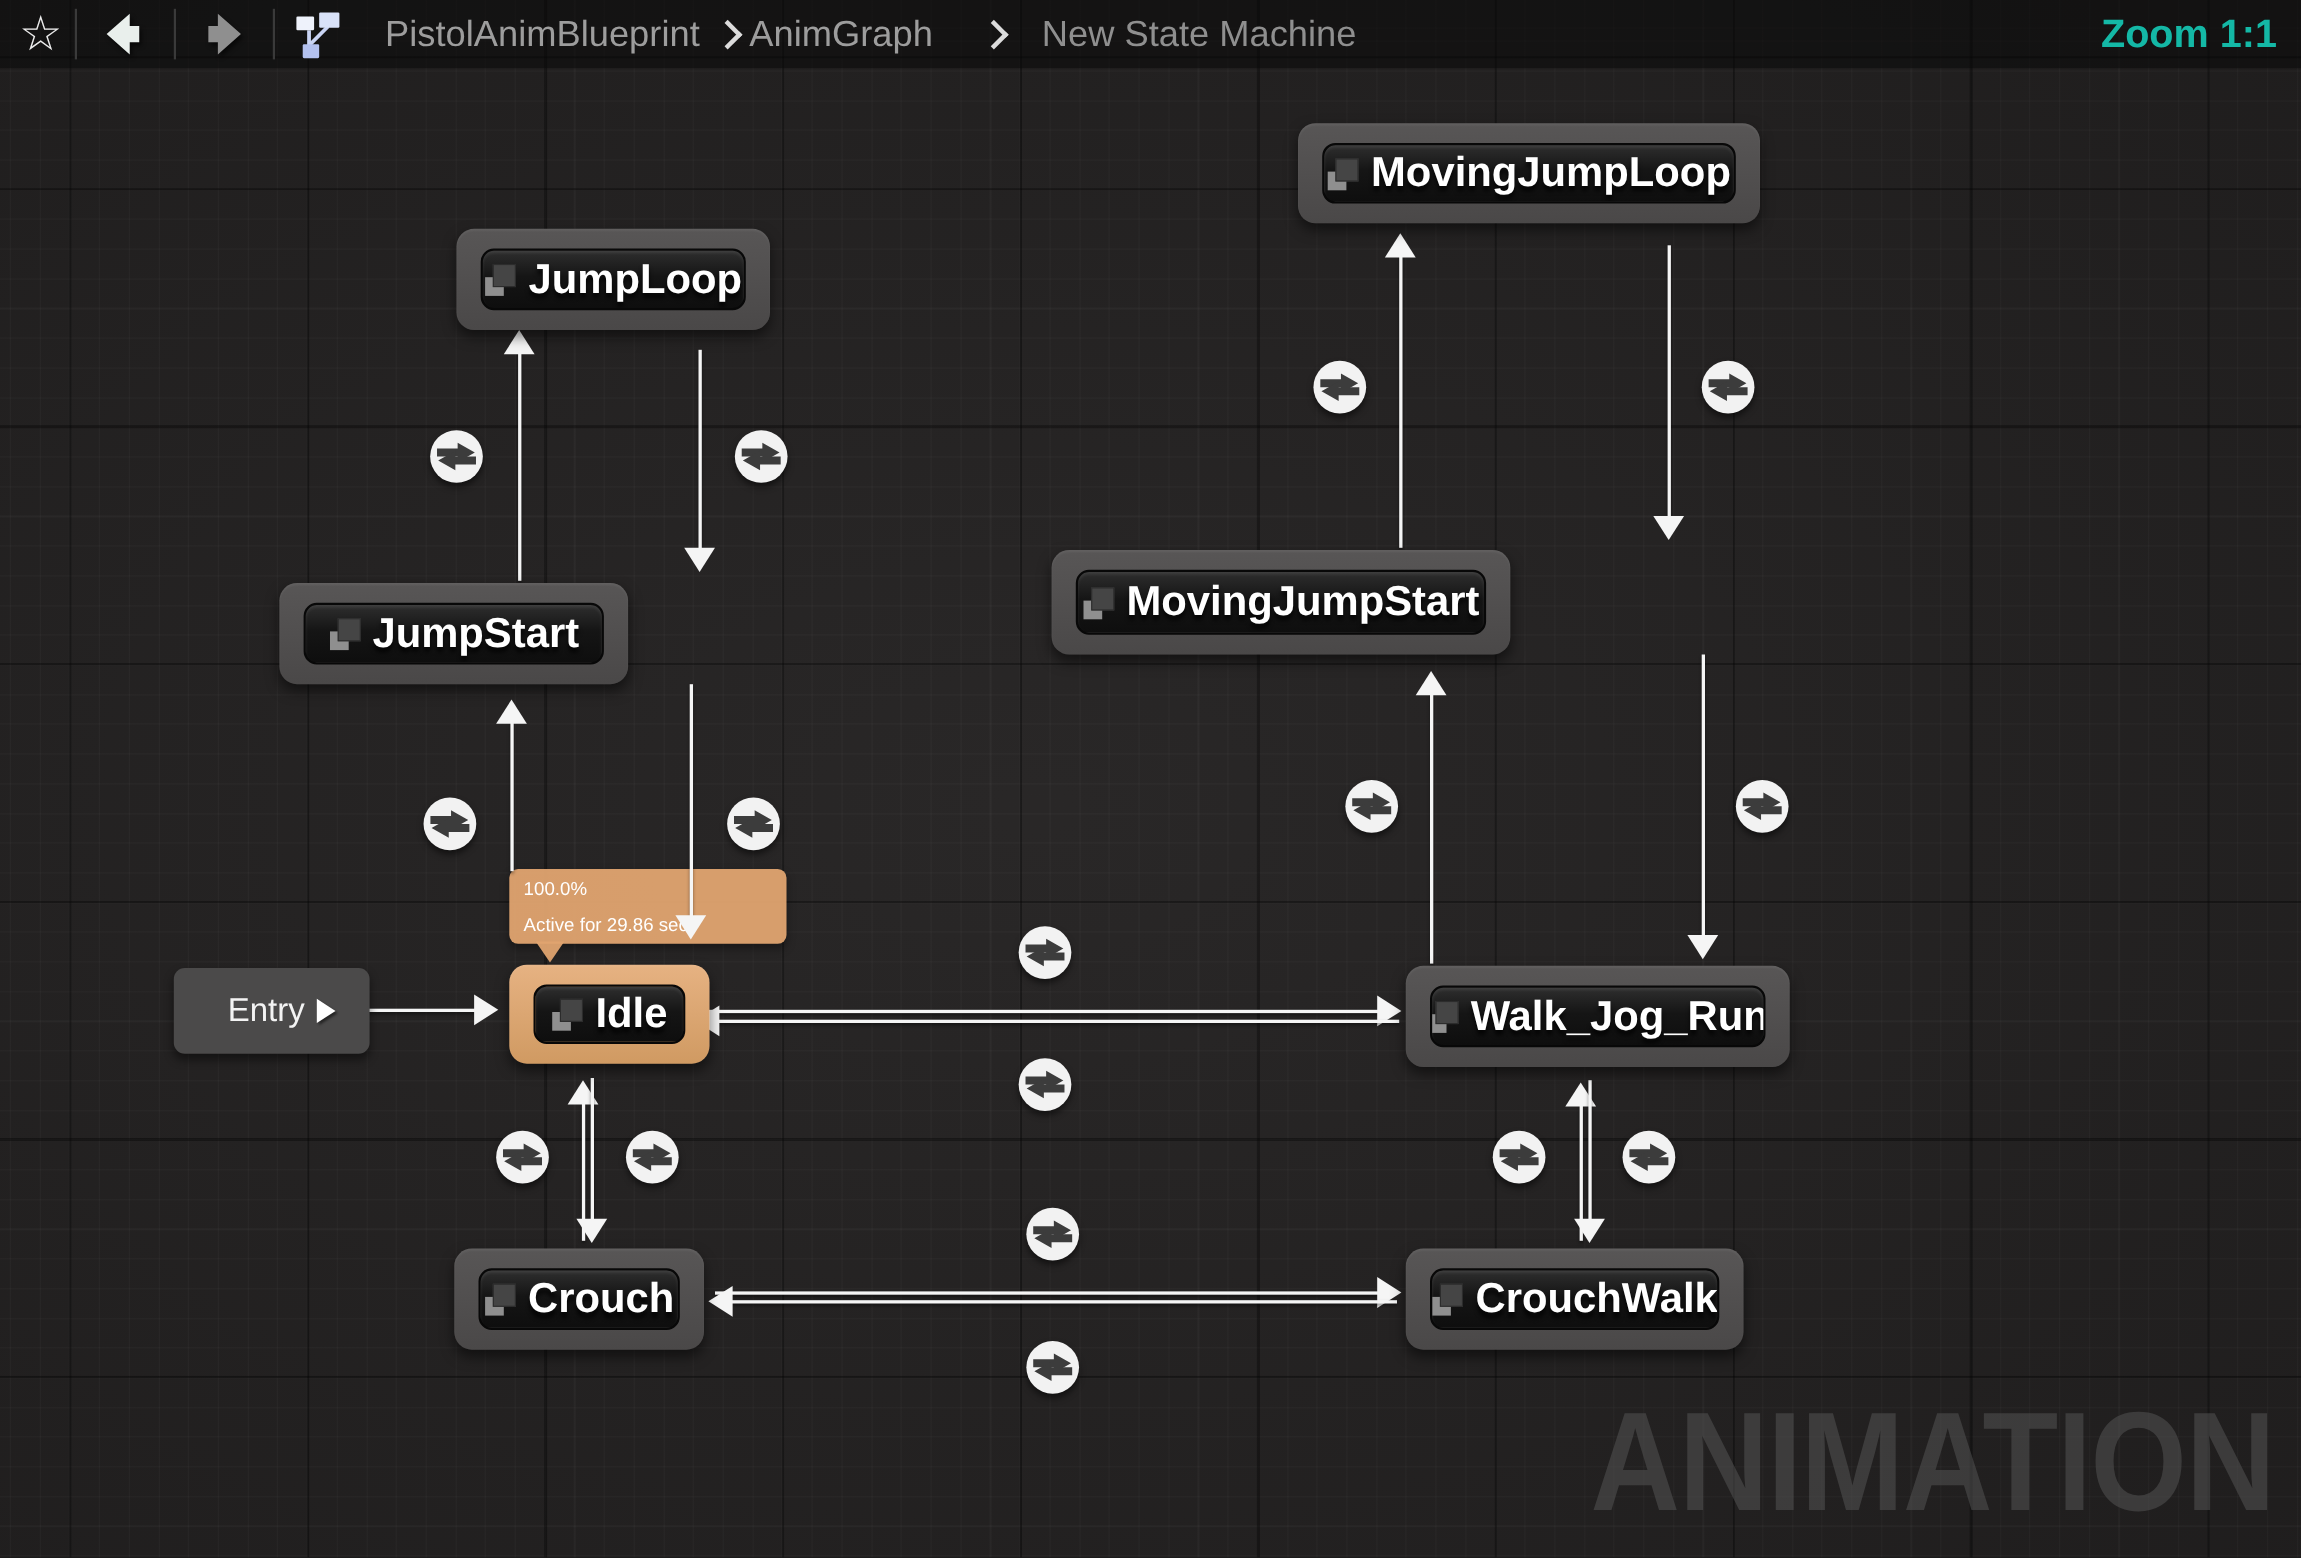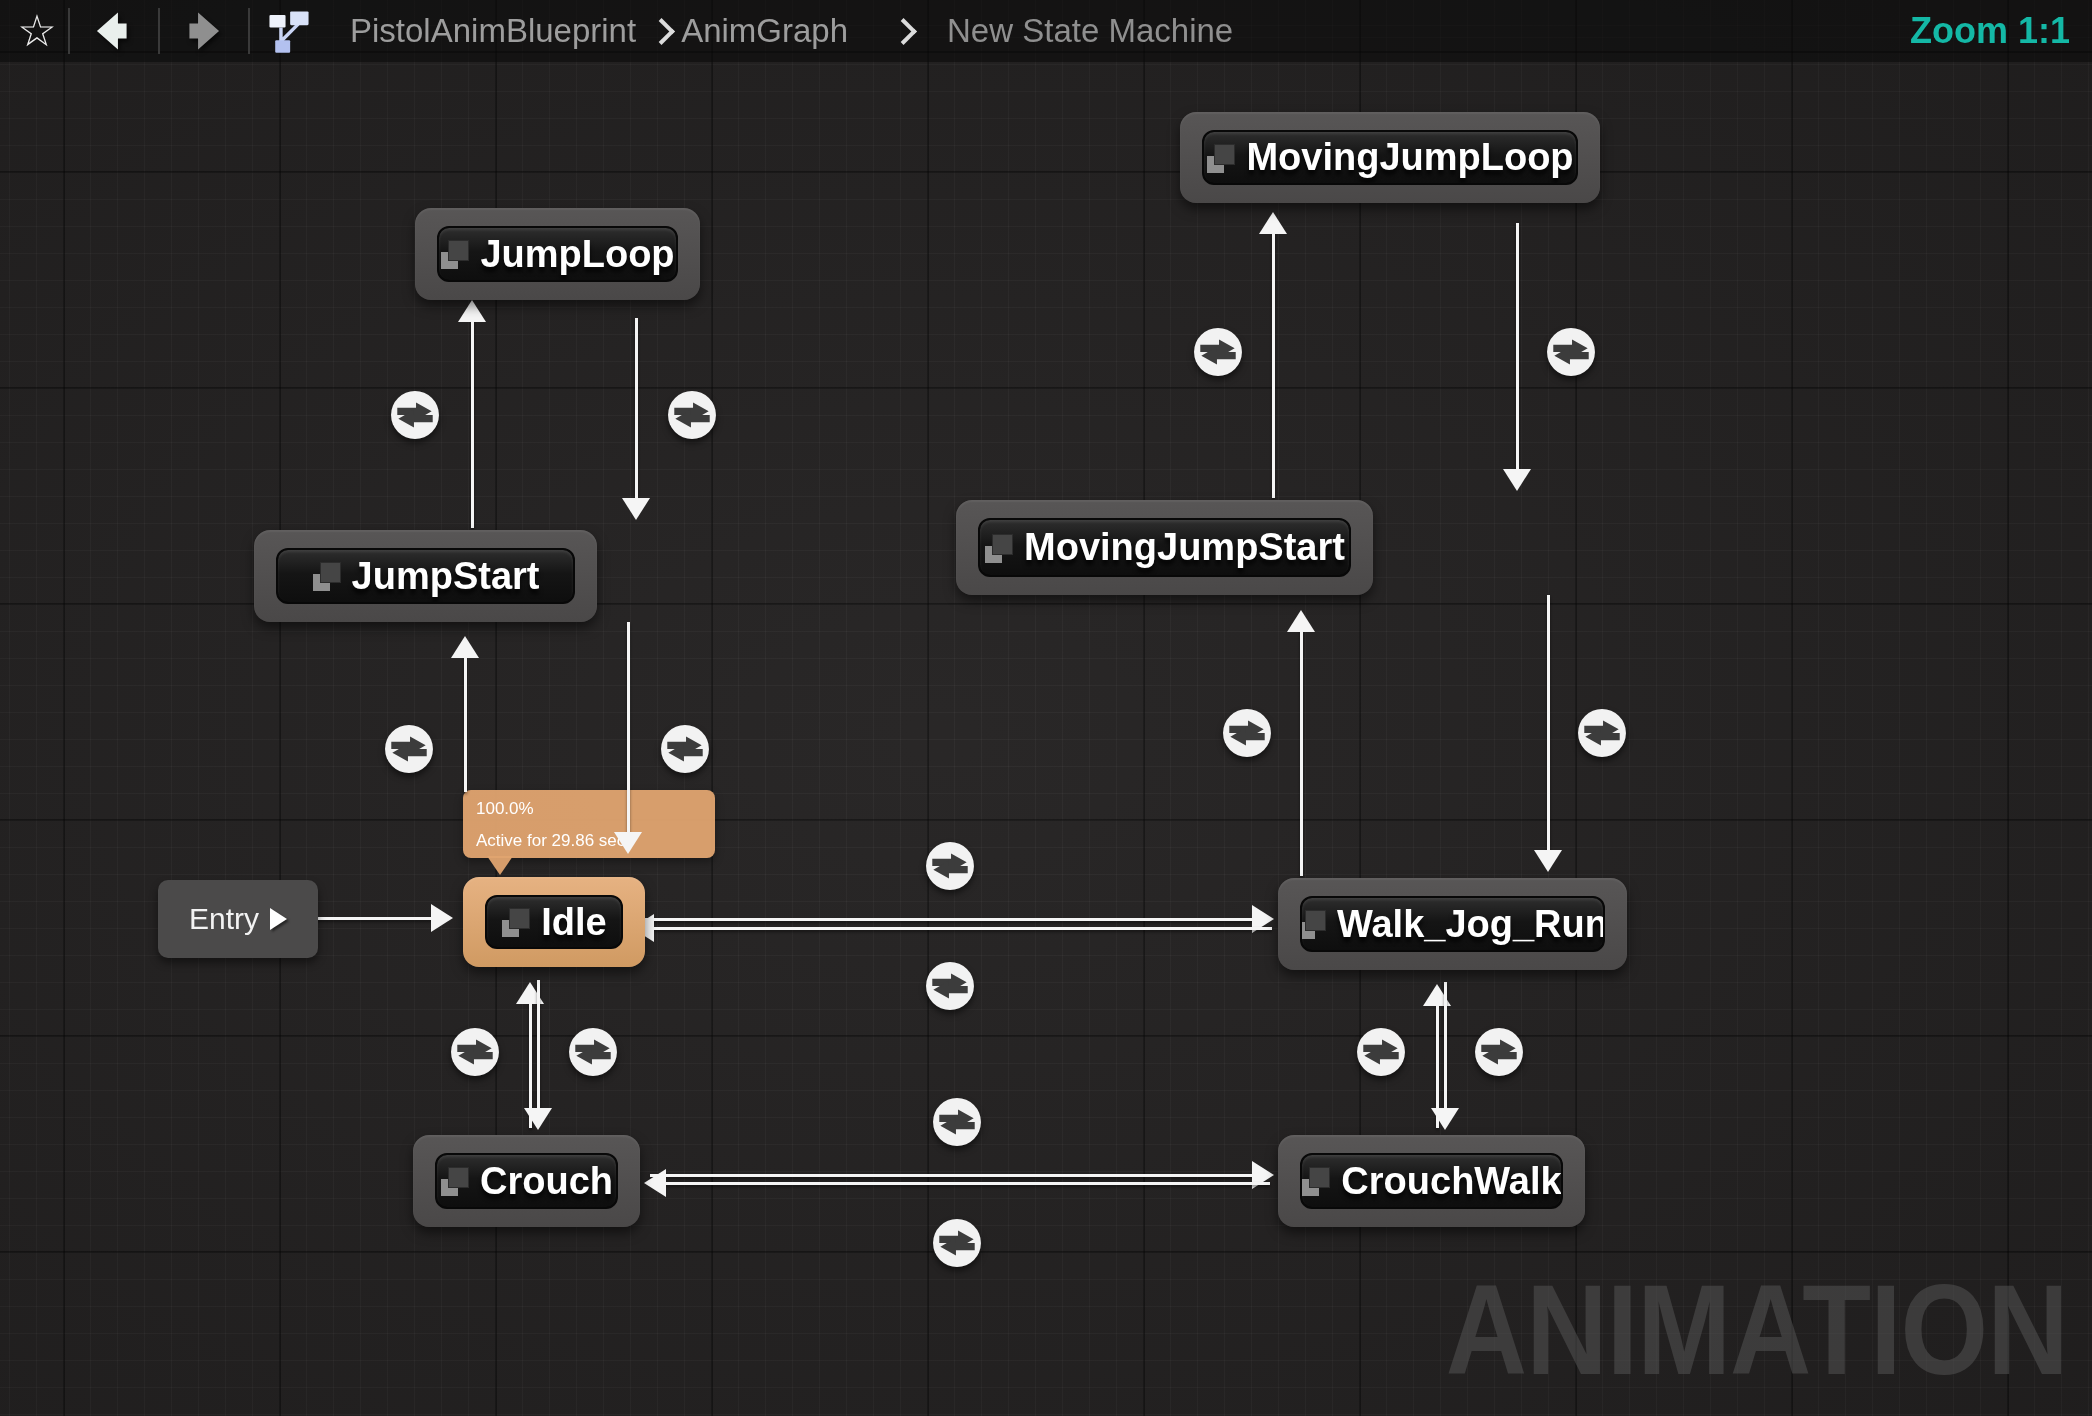--- a/index.html
+++ b/index.html
@@ -56,21 +56,21 @@
     display:flex;align-items:center;justify-content:center;gap:10px;white-space:nowrap;overflow:hidden;}
   .node-label{font-size:38px;font-weight:bold;color:#ffffff;
     text-shadow:0 5px 4px rgba(0,0,0,.75);}
   .state-icon{position:relative;width:30px;height:30px;flex:0 0 auto;}
   .state-icon .sq-back{position:absolute;left:1px;bottom:0;width:17px;height:17px;background:#8f8f8f;}
   .state-icon .sq-front{position:absolute;right:1px;top:1px;width:19px;height:19px;background:#454545;border:1px solid #2c2c2c;}
 
   
   #entry-node{position:absolute;left:158px;top:880px;width:160px;height:78px;z-index:5;
     background:#4b4a4a;border-radius:10px;box-shadow:0 5px 9px rgba(0,0,0,.45);
-    display:flex;align-items:center;justify-content:center;gap:11px;}
+    display:flex;align-items:center;justify-content:center;gap:11px;padding-left:18px;}
   #entry-label{font-size:30px;color:#f3f3f3;}
   .play-icon{width:0;height:0;border-top:11px solid transparent;border-bottom:11px solid transparent;
     border-left:17px solid #ffffff;filter:drop-shadow(2px 2px 1px rgba(0,0,0,.5));}
 
   
   #state-tooltip{position:absolute;left:463px;top:790px;width:252px;height:68px;z-index:2;
     background:rgba(224,164,112,.95);border-radius:8px;box-shadow:0 4px 8px rgba(0,0,0,.35);
     color:#ffffff;font-size:17px;line-height:32px;padding:3px 0 0 13px;box-sizing:border-box;white-space:nowrap;}
   #tooltip-pointer{position:absolute;left:487px;top:856px;width:0;height:0;z-index:2;
     border-left:13px solid transparent;border-right:13px solid transparent;
@@ -252,21 +252,21 @@
       </div>
       <div class="node" style="left: 1180px; top: 112px; width: 420px; height: 91px;">
         <div class="node-inner">
           <span class="state-icon">
             <span class="sq-back"></span>
             <span class="sq-front"></span>
           </span>
           <span class="node-label">MovingJumpLoop</span>
         </div>
       </div>
-      <div class="node" style="left: 254px; top: 530px; width: 343px; height: 92px;">
+      <div class="node" style="left: 254px; top: 530px; width: 317px; height: 92px;">
         <div class="node-inner">
           <span class="state-icon">
             <span class="sq-back"></span>
             <span class="sq-front"></span>
           </span>
           <span class="node-label">JumpStart</span>
         </div>
       </div>
       <div class="node" style="left: 956px; top: 500px; width: 417px; height: 95px;">
         <div class="node-inner">

